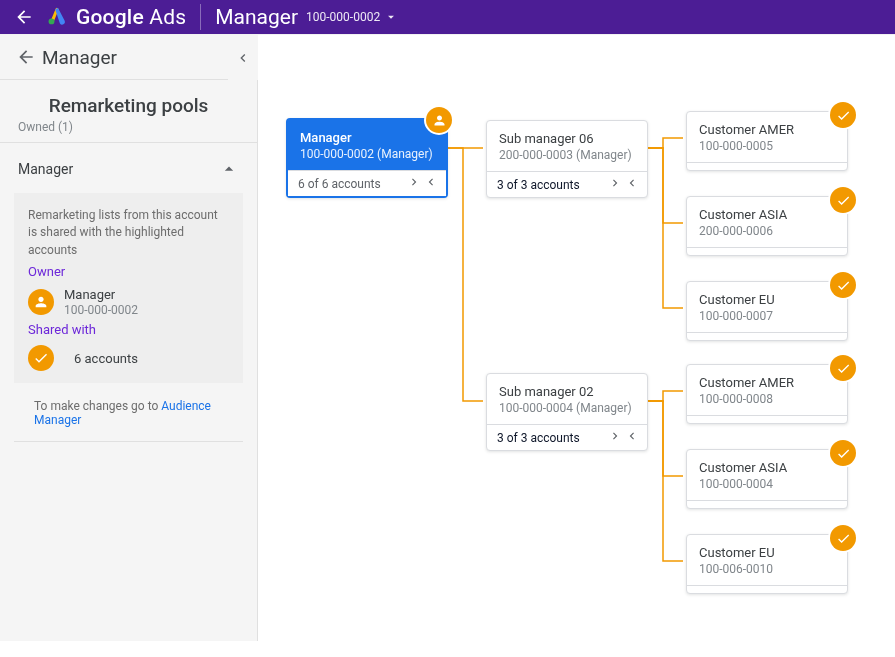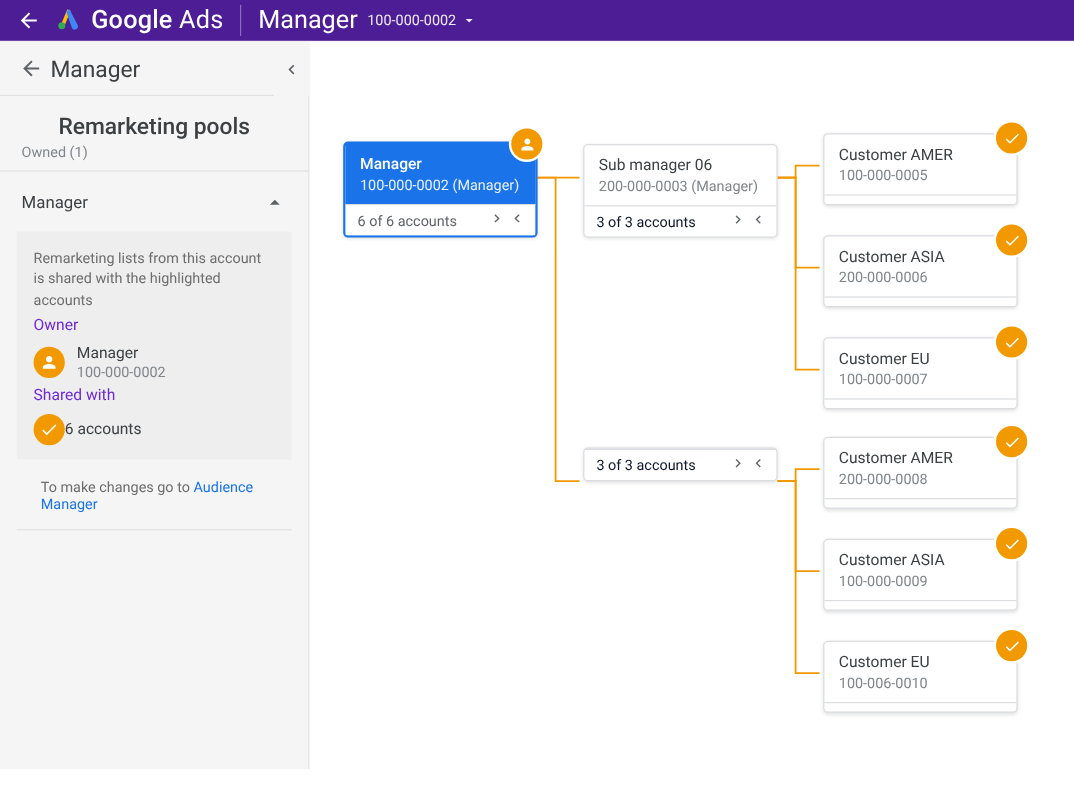--- a/index.html
+++ b/index.html
@@ -75,21 +75,21 @@
   .avatar-circle svg { fill:#fff; }
   .owner-meta { margin-left: 10px; }
   .owner-name { font-size: 13px; color: #3c4043; }
   .owner-id { font-size: 12px; color: #80868b; margin-top:1px; }
 
   .check-circle {
     width: 26px; height: 26px; border-radius: 50%; background:#f29900;
     display:flex; align-items:center; justify-content:center; flex-shrink:0;
   }
   .shared-row { display:flex; align-items:center; margin-top: 8px; }
-  .shared-count { margin-left: 0; font-size: 13px; color:#3c4043; }
+  .shared-count { margin-left: 20px; font-size: 13px; color:#3c4043; }
 
   .footnote { font-size: 12px; color:#6d6d6d; padding: 4px 18px 14px 18px; margin-left: 16px; }
   .footnote .link { color:#1a73e8; cursor:pointer; }
   .divider { height:1px; background:#e0e0e0; margin: 0 14px; }
 
   
   .canvas {
     flex: 1;
     position: relative;
     background: #fff;
@@ -279,20 +279,24 @@
               <path fill="#5f6368" d="M8.59 16.59 10 18l6-6-6-6-1.41 1.41L13.17 12z"></path>
             </svg>
           <svg width="14" height="14" viewBox="0 0 24 24">
               <path fill="#5f6368" d="M15.41 7.41 14 6l-6 6 6 6 1.41-1.41L10.83 12z"></path>
             </svg>
         </span>
       </div>
     </div>
 
     <div class="node" style="left:228px; top:338px;">
+      <div class="n-pad">
+        <div class="n-name">Sub manager 02</div>
+        <div class="n-sub">100-000-0004 (Manager)</div>
+      </div>
       <div class="n-foot">
         <span>3 of 3 accounts</span>
         <span class="n-foot-right">
           <svg width="14" height="14" viewBox="0 0 24 24">
               <path fill="#5f6368" d="M8.59 16.59 10 18l6-6-6-6-1.41 1.41L13.17 12z"></path>
             </svg>
           <svg width="14" height="14" viewBox="0 0 24 24">
               <path fill="#5f6368" d="M15.41 7.41 14 6l-6 6 6 6 1.41-1.41L10.83 12z"></path>
             </svg>
         </span>
@@ -339,34 +343,34 @@
     </div>
 
     <div class="node" style="left:428px; top:329px;">
       <span class="badge-circle" style="top:-10px; right:-9px;">
         <svg width="15" height="15" viewBox="0 0 24 24">
             <path fill="#fff" d="M9 16.17 4.83 12l-1.42 1.41L9 19 21 7l-1.41-1.41z"></path>
           </svg>
       </span>
       <div class="n-pad">
         <div class="n-name">Customer AMER</div>
-        <div class="n-sub">200-000-0008</div>
+        <div class="n-sub">100-000-0008</div>
       </div>
       <div class="n-divider-bottom"></div>
     </div>
 
     <div class="node" style="left:428px; top:414px;">
       <span class="badge-circle" style="top:-10px; right:-9px;">
         <svg width="15" height="15" viewBox="0 0 24 24">
             <path fill="#fff" d="M9 16.17 4.83 12l-1.42 1.41L9 19 21 7l-1.41-1.41z"></path>
           </svg>
       </span>
       <div class="n-pad">
         <div class="n-name">Customer ASIA</div>
-        <div class="n-sub">100-000-0009</div>
+        <div class="n-sub">100-000-0004</div>
       </div>
       <div class="n-divider-bottom"></div>
     </div>
 
     <div class="node" style="left:428px; top:499px;">
       <span class="badge-circle" style="top:-10px; right:-9px;">
         <svg width="15" height="15" viewBox="0 0 24 24">
             <path fill="#fff" d="M9 16.17 4.83 12l-1.42 1.41L9 19 21 7l-1.41-1.41z"></path>
           </svg>
       </span>

